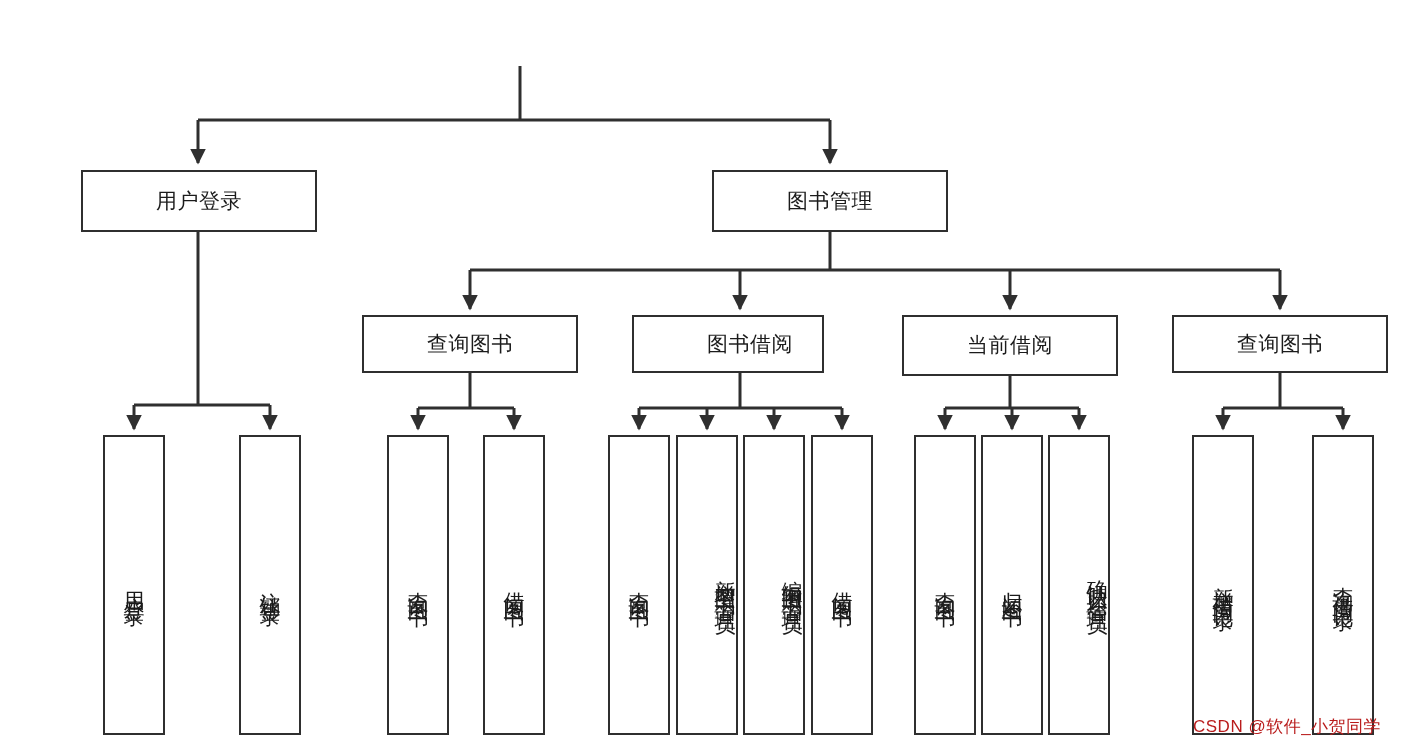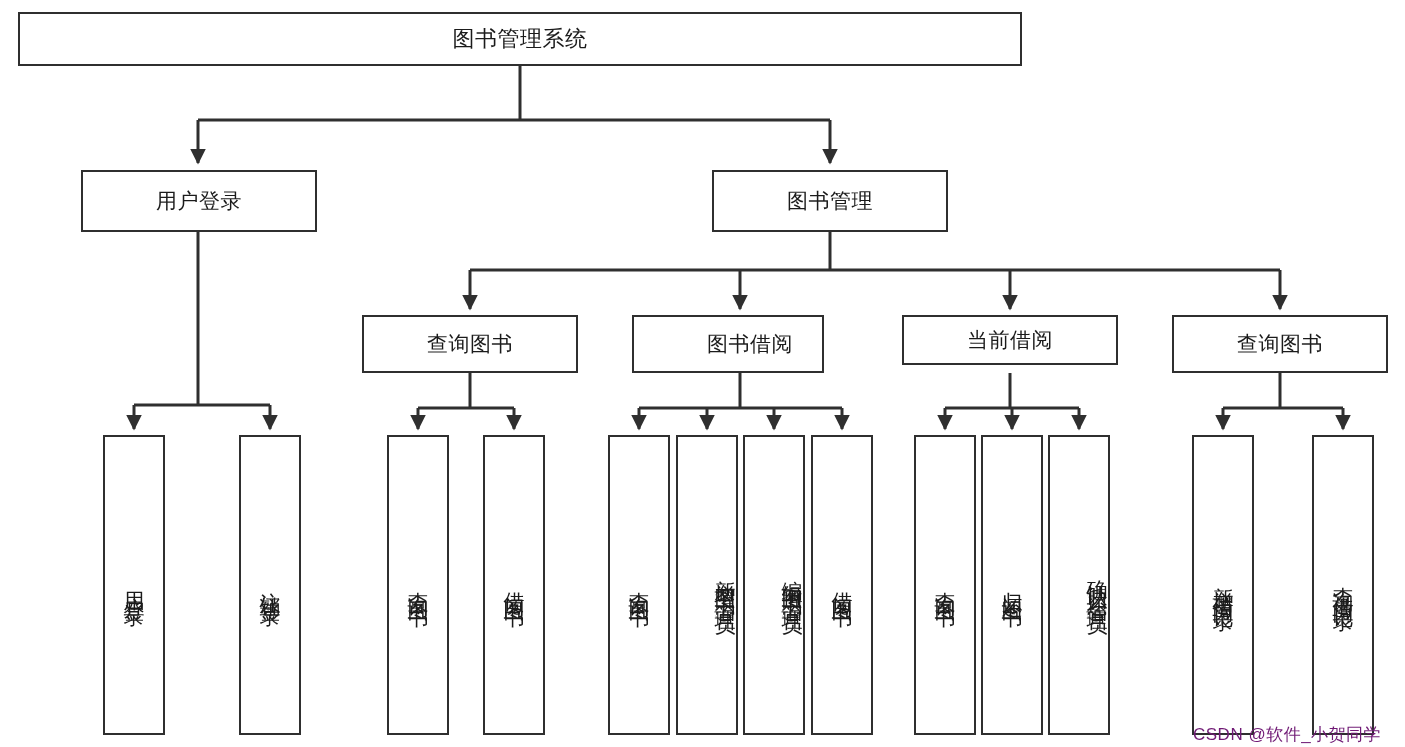--- a/index.html
+++ b/index.html
@@ -50,26 +50,25 @@
     letter-spacing: 5px;
     line-height: 1.05;
     padding-top: 4px;
     padding-bottom: 4px;
   }
   .node-v.top-aligned {
     align-items: flex-start;
   }
   .watermark {
     position: absolute;
-    color: #701a75;
+    color: #b91c1c;
     font-size: 17px;
     white-space: nowrap;
     z-index: 5;
     letter-spacing: 0.5px;
-    margin-top: 8px;
   }
 </style>
 </head>
 <body>
 
 <div id="canvas">
 
   <svg id="svg-layer" viewBox="0 0 1405 747" xmlns="http://www.w3.org/2000/svg">
     <defs>
       <marker id="arrow" viewBox="0 0 10 10" refX="9" refY="5" markerWidth="5.2" markerHeight="5.2" orient="auto-start-reverse">
@@ -113,38 +112,35 @@
       <path d="M 1012 408 L 1012 429" marker-end="url(#arrow)"></path>
       <path d="M 1079 408 L 1079 429" marker-end="url(#arrow)"></path>
 
       <path d="M 1280 373 L 1280 408"></path>
       <path d="M 1223 408 L 1343 408"></path>
       <path d="M 1223 408 L 1223 429" marker-end="url(#arrow)"></path>
       <path d="M 1343 408 L 1343 429" marker-end="url(#arrow)"></path>
     </g>
   </svg>
 
-  <div class="node node-h node-root" style="left:18px; top:12px; width:1004px; height:54px;">
-    <span>图书管理系统</span>
-  </div>
 
   <div class="node node-h" style="left:81px; top:170px; width:236px; height:62px;">
     <span>用户登录</span>
   </div>
   <div class="node node-h" style="left:712px; top:170px; width:236px; height:62px;">
     <span>图书管理</span>
   </div>
 
   <div class="node node-h" style="left:362px; top:315px; width:216px; height:58px;">
     <span>查询图书</span>
   </div>
   <div class="node node-h" style="left:632px; top:315px; width:192px; height:58px;padding-left:44px;">
     <span>图书借阅</span>
   </div>
-  <div class="node node-h" style="left:902px; top:315px; width:216px; height:50px;">
+  <div class="node node-h" style="left:902px; top:315px; width:216px; height:61px;font-family:Liberation Serif, serif;">
     <span>当前借阅</span>
   </div>
   <div class="node node-h" style="left:1172px; top:315px; width:216px; height:58px;">
     <span>查询图书</span>
   </div>
 
   <div class="node node-v" style="left:103px; top:435px; width:62px; height:300px;">
     <span>用户登录</span>
   </div>
   <div class="node node-v" style="left:239px; top:435px; width:62px; height:300px;">

